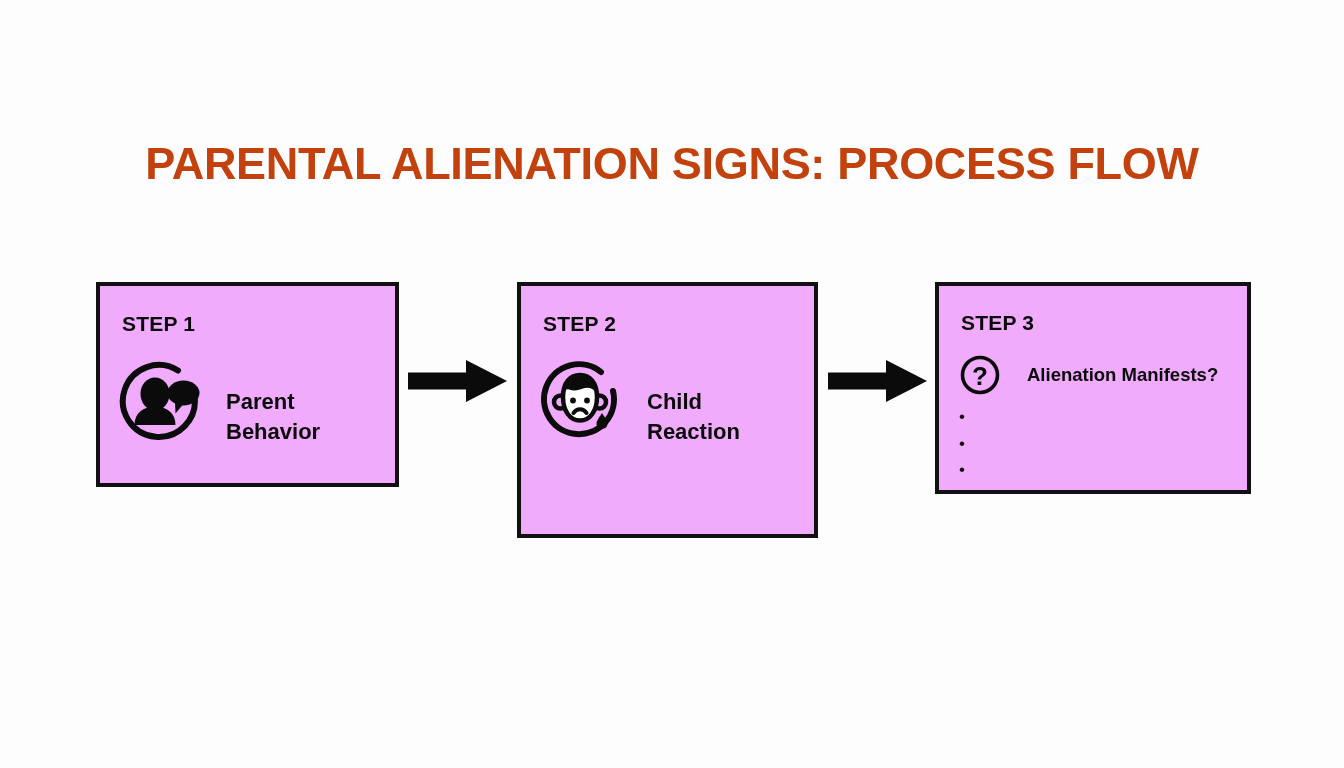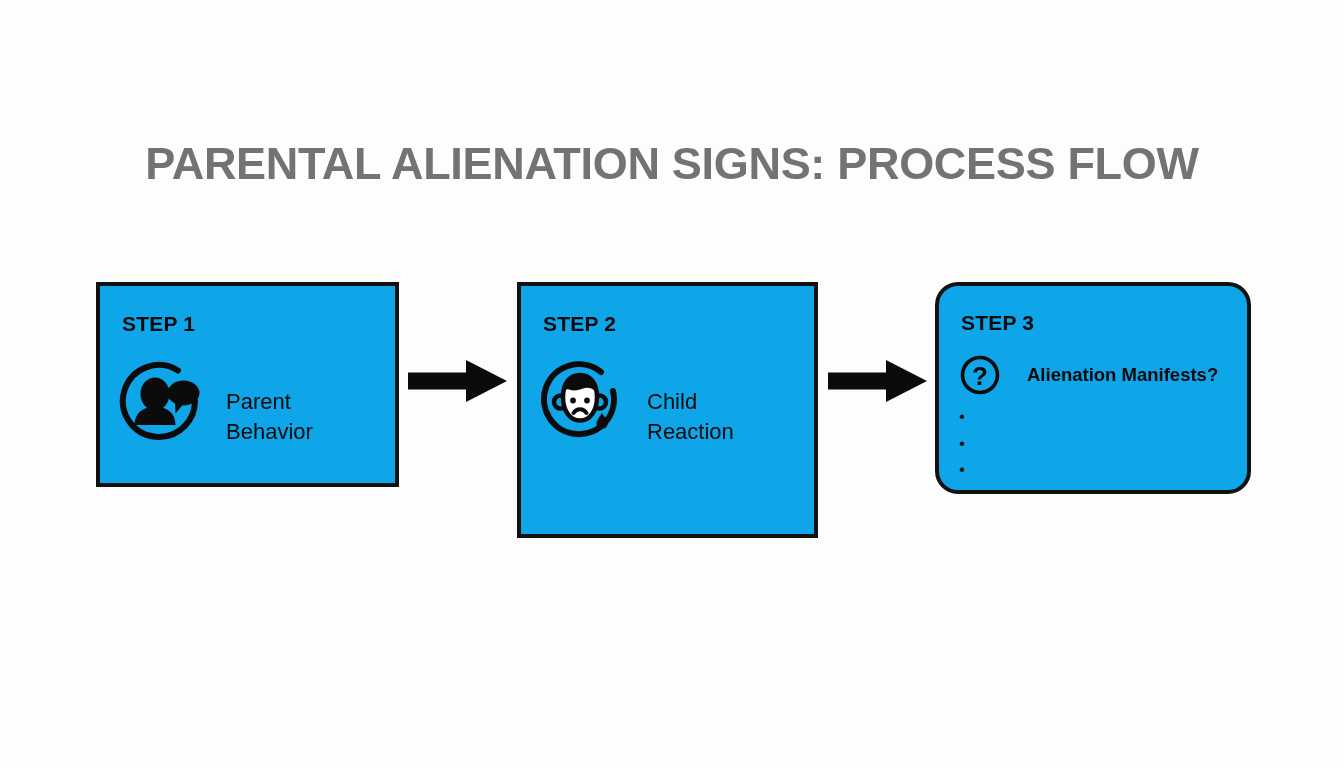--- a/index.html
+++ b/index.html
@@ -25,35 +25,35 @@
   
   .page-title {
     position: absolute;
     left: 0;
     top: 141px;
     width: 1344px;
     text-align: center;
     font-size: 45px;
     font-weight: bold;
     letter-spacing: -0.3px;
-    color: #737373;
+    color: #c2410c;
     line-height: 1.0;
     white-space: nowrap;
   }
 
   
   .step-box {
     position: absolute;
     box-sizing: border-box;
     border: 4px solid #111111;
-    background: #0ea5e9;
+    background: #f0abfc;
   }
   #step-box-1 { left: 96px;  top: 282px; width: 303px; height: 205px; }
   #step-box-2 { left: 517px; top: 282px; width: 301px; height: 256px; }
-  #step-box-3 { left: 935px; top: 282px; width: 316px; height: 212px; border-radius: 23px; }
+  #step-box-3 { left: 935px; top: 282px; width: 316px; height: 212px; }
 
   .step-label {
     position: absolute;
     font-size: 21px;
     font-weight: bold;
     color: #0a0a0a;
     letter-spacing: 0.2px;
   }
   #step-box-1 .step-label,
   #step-box-2 .step-label { left: 22px; top: 26px; }
@@ -63,21 +63,21 @@
   .step-row {
     position: absolute;
     display: flex;
     align-items: center;
   }
   #step-box-1 .step-row { left: 18px; top: 72px; }
   #step-box-2 .step-row { left: 18px; top: 72px; justify-content: space-between; }
 
   .step-caption {
     font-size: 22px;
-    font-weight: normal;
+    font-weight: bold;
     line-height: 1.35;
     color: #0a0a0a;
     margin-left: 22px;
     white-space: pre-line;
     margin-top: 29px;
   }
 
   .icon-wrap {
     display: block;
     flex: 0 0 auto;

